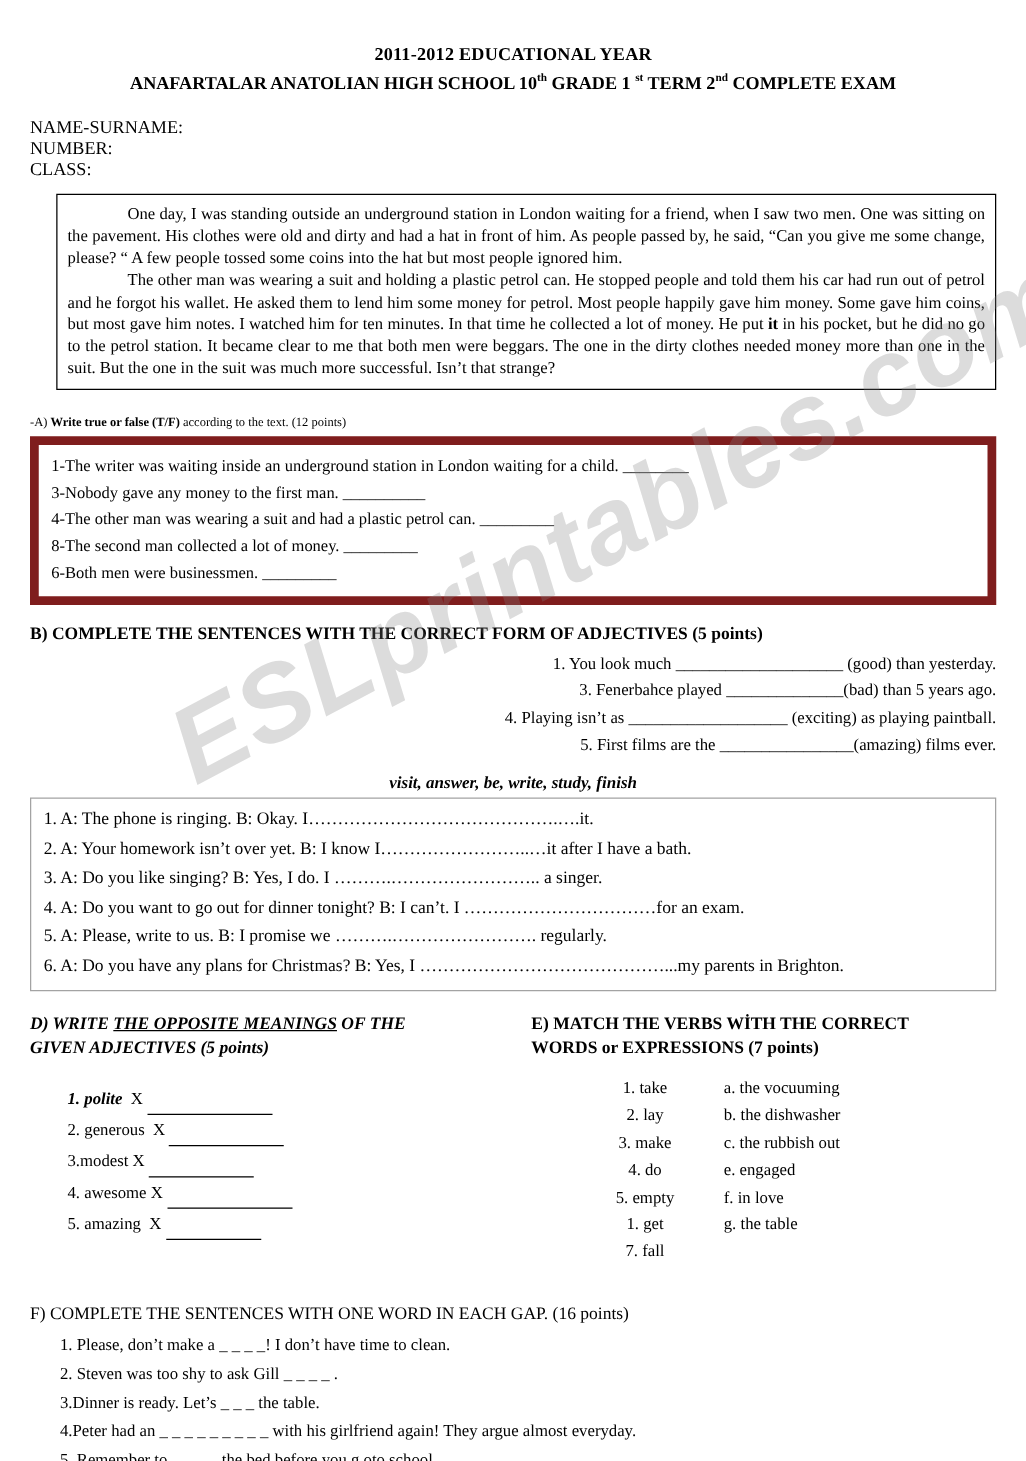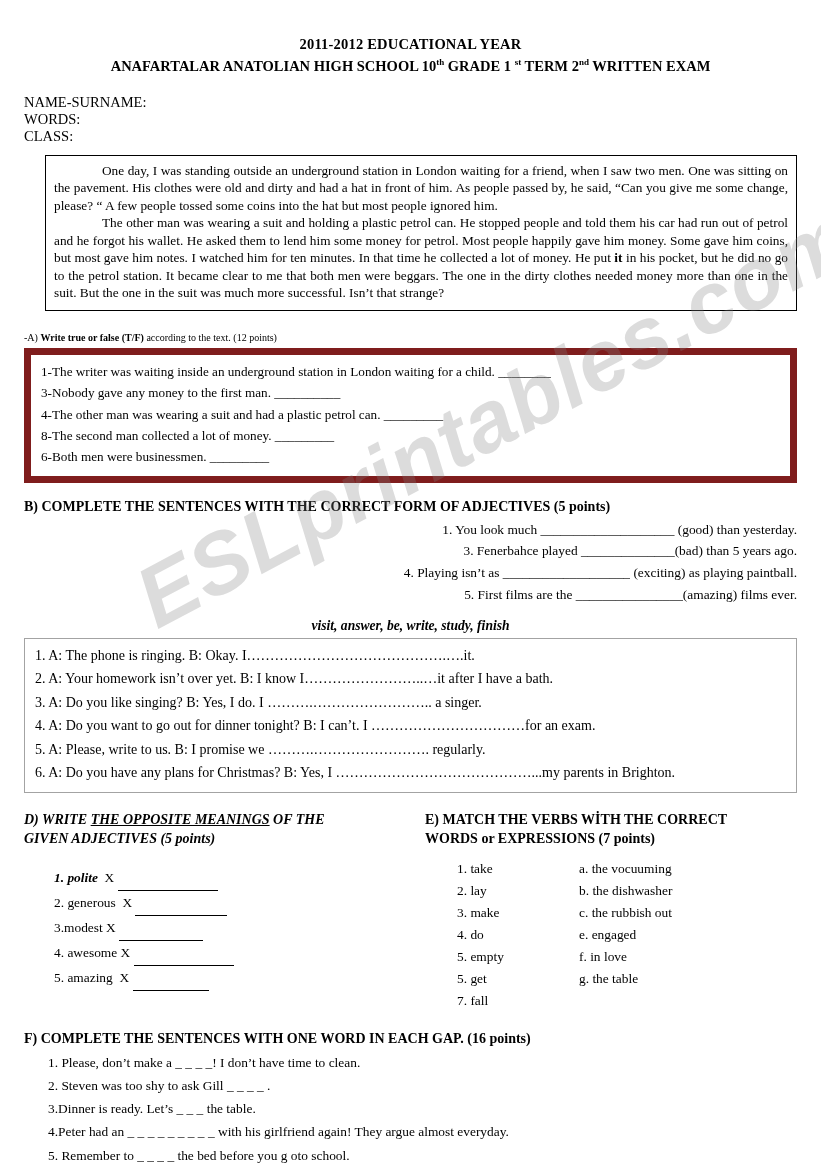--- a/index.html
+++ b/index.html
@@ -151,27 +151,27 @@
     line-height: 1.78;
   }
   .opp-list .bi { font-weight: bold; font-style: italic; }
   .ul { display: inline-block; border-bottom: 1px solid #000; }
   .match-wrap {
     display: flex;
     margin-top: 10px;
     font-size: 13.4px;
     line-height: 1.63;
   }
-  .match-wrap .mc1 { width: 118px; padding-left: 32px; }
+  .match-wrap .mc1 { width: 118px; padding-left: 32px; text-align: center; }
   .match-wrap .mc2 { flex: 1; padding-left: 4px; }
 
   .f-head {
-    font-weight: bold;
-    font-size: 14px;
-    margin-top: 20px;
+    font-weight: normal;
+    font-size: 14px;
+    margin-top: 32px;
   }
   .f-list {
     margin: 4px 0 0 0;
     padding: 0;
     list-style: none;
     font-size: 13.4px;
     line-height: 1.72;
   }
   .f-list li { padding-left: 24px; }
 </style>
@@ -179,26 +179,26 @@
 <body>
 
 <div class="page">
 
   <div class="watermark">
     <span>ESLprintables.com</span>
   </div>
 
   <div class="title-block">
     <div class="l1">2011-2012 EDUCATIONAL YEAR</div>
-    <div class="l2"><span>ANAFARTALAR ANATOLIAN HIGH SCHOOL 10</span><sup>th</sup><span> GRADE   1 </span><sup>st</sup><span> TERM 2</span><sup>nd</sup><span> WRITTEN EXAM</span></div>
+    <div class="l2"><span>ANAFARTALAR ANATOLIAN HIGH SCHOOL 10</span><sup>th</sup><span> GRADE   1 </span><sup>st</sup><span> TERM 2</span><sup>nd</sup><span> COMPLETE EXAM</span></div>
   </div>
 
   <div class="id-row">
     <div class="f1">NAME-SURNAME:</div>
-    <div class="f2">WORDS:</div>
+    <div class="f2">NUMBER:</div>
     <div class="f3">CLASS:</div>
   </div>
 
   <div class="box">
     <p>One day, I was standing outside an underground station in London waiting for a friend, when I saw two men. One was sitting on the pavement. His clothes were old and dirty and had a hat in front of him. As people passed by, he said, “Can you give me some change, please? “ A few people tossed some coins into the hat but most people ignored him.</p>
     <p><span>The other man was wearing a suit and holding a plastic petrol can. He stopped people and told them his car had run out of petrol and he forgot his wallet. He asked them to lend him some money for petrol. Most people happily gave him money. Some gave him coins, but most gave him notes. I watched him for ten minutes. In that time he collected a lot of money. He put </span><b>it</b><span> in his pocket, but he did no go to the petrol station. It became clear to me that both men were beggars. The one in the dirty clothes needed money more than one in the suit. But the one in the suit was much more successful. Isn’t that strange?</span></p>
   </div>
 
   <div class="section-heading"><span>-A) </span><b>Write true or false (T/F)</b><span> according to the text. (12 points)</span></div>
 
@@ -242,21 +242,21 @@
     </div>
     <div class="col-right">
       <div class="e-head"><span>E) MATCH THE VERBS WİTH THE CORRECT</span><br><span>WORDS or EXPRESSIONS (7 points)</span></div>
       <div class="match-wrap">
         <div class="mc1">
           <div>1. take</div>
           <div>2. lay</div>
           <div>3. make</div>
           <div>4. do</div>
           <div>5. empty</div>
-          <div>5. get</div>
+          <div>1. get</div>
           <div>7. fall</div>
         </div>
         <div class="mc2">
           <div>a. the vocuuming</div>
           <div>b. the dishwasher</div>
           <div>c. the rubbish out</div>
           <div>e. engaged</div>
           <div>f. in love</div>
           <div>g. the table</div>
         </div>

